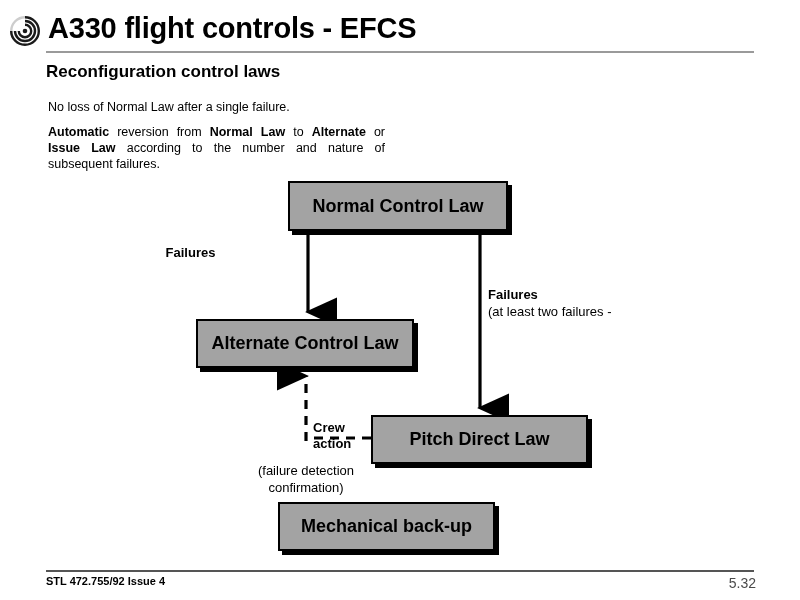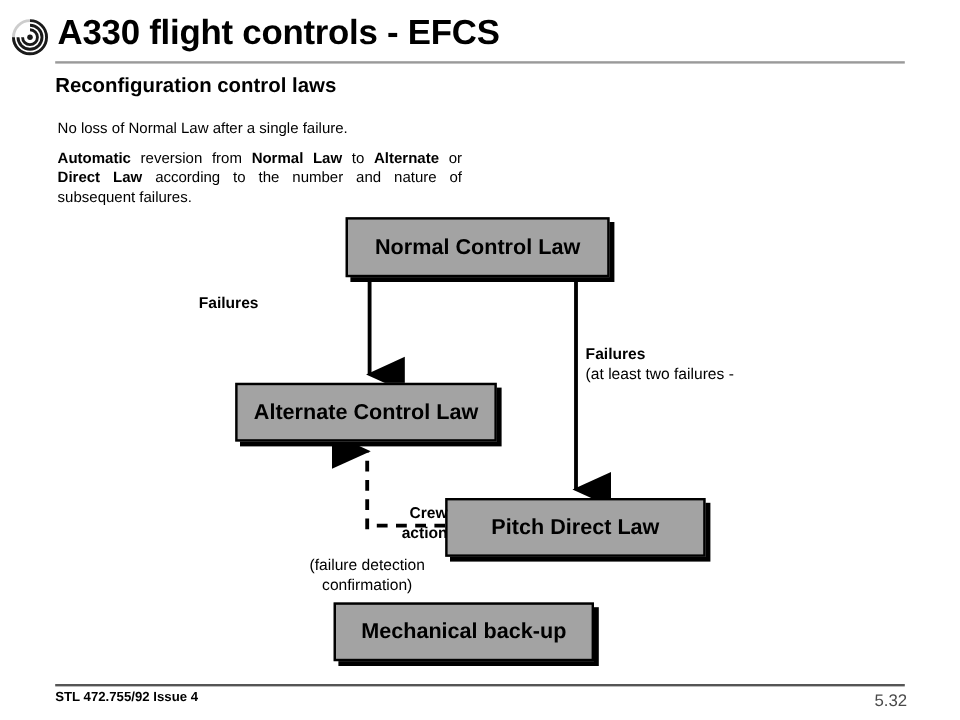--- a/index.html
+++ b/index.html
@@ -104,21 +104,21 @@
     width: 225px;
     text-align: center;
   }
   #label-failures-right {
     left: 488px; top: 286px;
     text-align: left;
   }
   #label-crew-action {
     left: 313px; top: 420px;
     width: 60px;
-    text-align: right;
+    text-align: left;
     font-weight: bold;
     line-height: 16px;
   }
   #label-failure-detection {
     left: 226px; top: 462px;
     width: 160px;
     text-align: center;
   }
 
   
@@ -159,21 +159,21 @@
     </g>
     <circle cx="17" cy="17" r="2.3" fill="#1a1a1a"></circle>
   </svg>
 
   <div id="slide-title">A330 flight controls - EFCS</div>
   <div id="header-rule"></div>
 </div>
 
 <div id="section-subtitle">Reconfiguration control laws</div>
 <div id="intro-line">No loss of Normal Law after a single failure.</div>
-<div id="intro-paragraph"><b>Automatic</b><span> reversion from </span><b>Normal Law</b><span> to </span><b>Alternate</b><span> or </span><b>Direct Law</b><span> according to the number and nature of subsequent failures.</span></div>
+<div id="intro-paragraph"><b>Automatic</b><span> reversion from </span><b>Normal Law</b><span> to </span><b>Alternate</b><span> or </span><b>Issue Law</b><span> according to the number and nature of subsequent failures.</span></div>
 
 <svg id="diagram">
   <defs>
     <marker id="arrow-down" viewBox="0 0 12 12" refX="6" refY="10" markerWidth="11" markerHeight="11" orient="auto">
       <path d="M1 0 L6 11 L11 0 Z" fill="#000000"></path>
     </marker>
     <marker id="arrow-up" viewBox="0 0 12 12" refX="6" refY="10" markerWidth="11" markerHeight="11" orient="auto">
       <path d="M1 0 L6 11 L11 0 Z" fill="#000000"></path>
     </marker>
   </defs>

